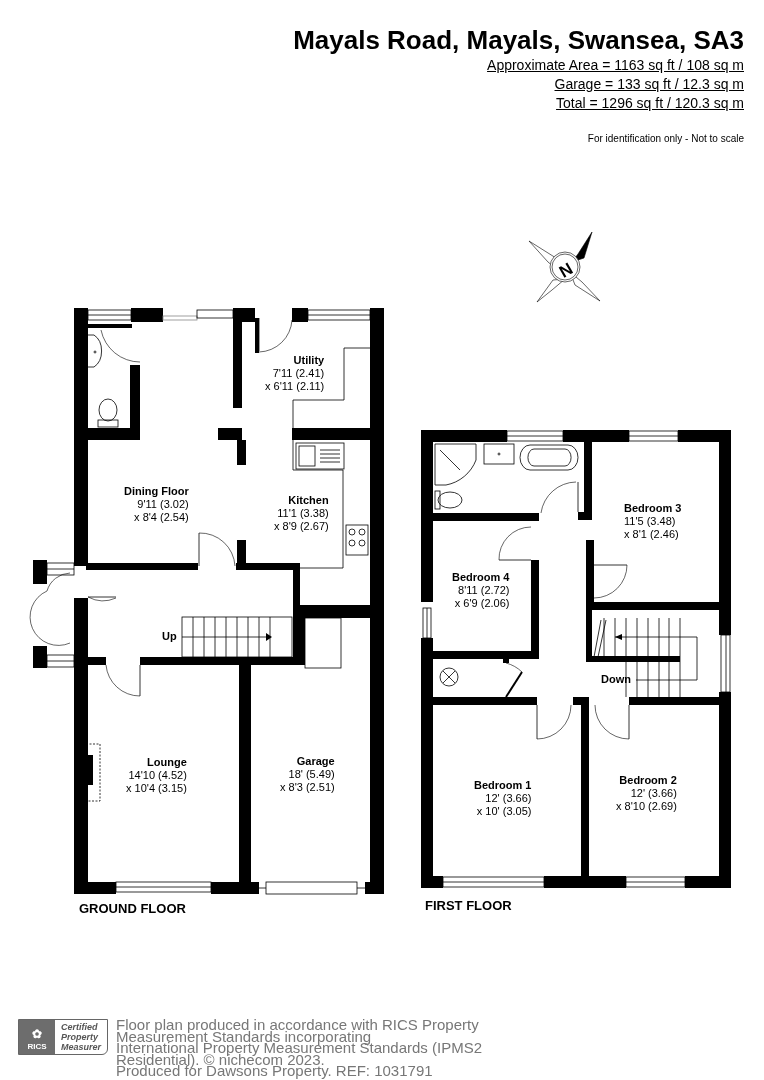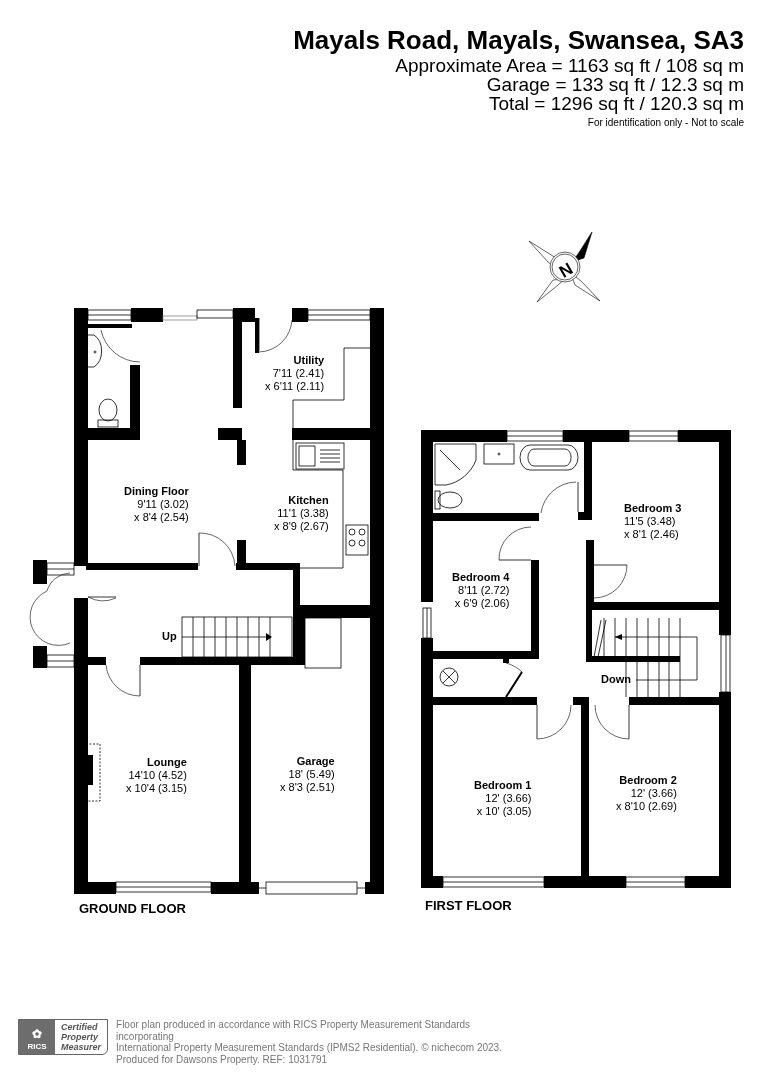--- a/index.html
+++ b/index.html
@@ -1,32 +1,32 @@
 <!DOCTYPE html>
 <html><head>
 <meta charset="utf-8">
 <style>
   html, body { margin:0; padding:0; background:#ffffff; }
   body { width:764px; height:1080px; position:relative; overflow:hidden; font-family:"Liberation Sans", sans-serif; color:#000; }
   .header { position:absolute; right:20px; top:24px; text-align:right; }
   .title { font-size:26px; font-weight:bold; letter-spacing:0; line-height:32px; }
-  .area-line { font-size:19px; line-height:19px; }
-  .disclaimer { font-size:10px; line-height:16px; margin-top:2px; }
+  .area-line { font-size:14px; line-height:19px;text-decoration:underline; }
+  .disclaimer { font-size:10px; line-height:16px; margin-top:18px; }
   svg.plan { position:absolute; left:0; top:0; }
   .room-label { position:absolute; text-align:right; font-size:11px; line-height:13px; white-space:nowrap; }
   .room-label .name { font-weight:bold; font-size:11px; display:block; }
   .room-label .dim { display:block; }
   .floor-label { position:absolute; font-weight:bold; font-size:13px; }
   .stair-label { position:absolute; font-weight:bold; font-size:11px; }
   .footer { position:absolute; left:18px; top:1019px; display:flex; align-items:flex-start; }
   .rics-badge { display:flex; border:1px solid #666; border-radius:0 0 6px 0; height:34px; }
   .rics-logo { width:36px; height:34px; background:#6d6d6d; color:#fff; font-size:8px; font-weight:bold; display:flex; flex-direction:column; align-items:center; justify-content:flex-end; padding-bottom:3px; box-sizing:border-box; }
   .rics-logo .globe { font-size:12px; line-height:12px; margin-bottom:2px; }
   .rics-text { font-size:9px; font-weight:bold; color:#555; padding:2px 6px; line-height:10px;font-style:italic; }
-  .footer-text { font-size:10px; color:#777; margin-left:8px; line-height:11.5px; width:400px; }
+  .footer-text { font-size:15px; color:#777; margin-left:8px; line-height:11.5px; width:400px; }
 </style>
 </head>
 <body>
 
 <div class="header">
   <div class="title">Mayals Road, Mayals, Swansea, SA3</div>
   <div class="area-line">Approximate Area = 1163 sq ft / 108 sq m</div>
   <div class="area-line">Garage = 133 sq ft / 12.3 sq m</div>
   <div class="area-line">Total = 1296 sq ft / 120.3 sq m</div>
   <div class="disclaimer">For identification only - Not to scale</div>

